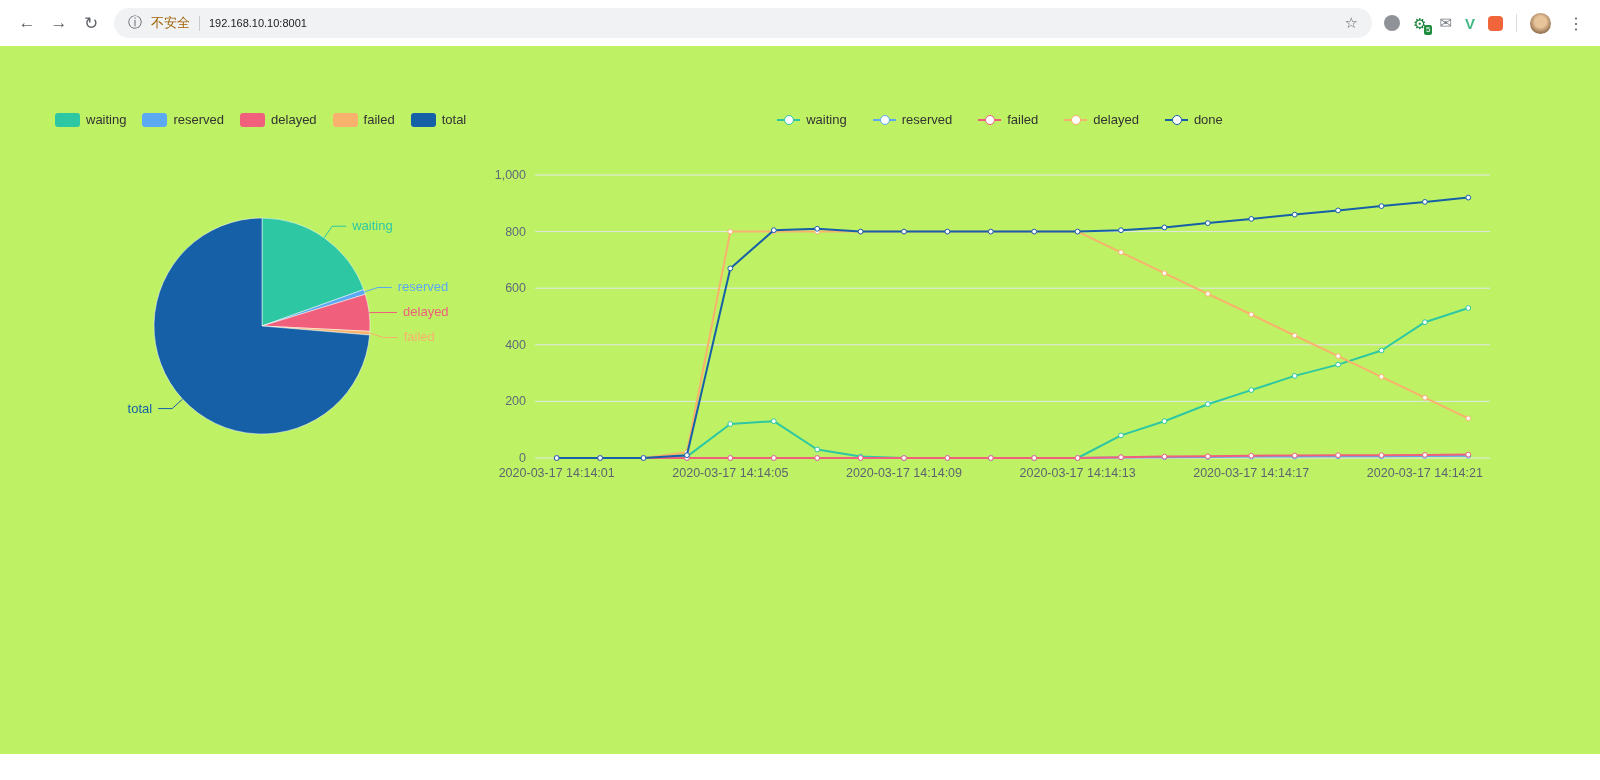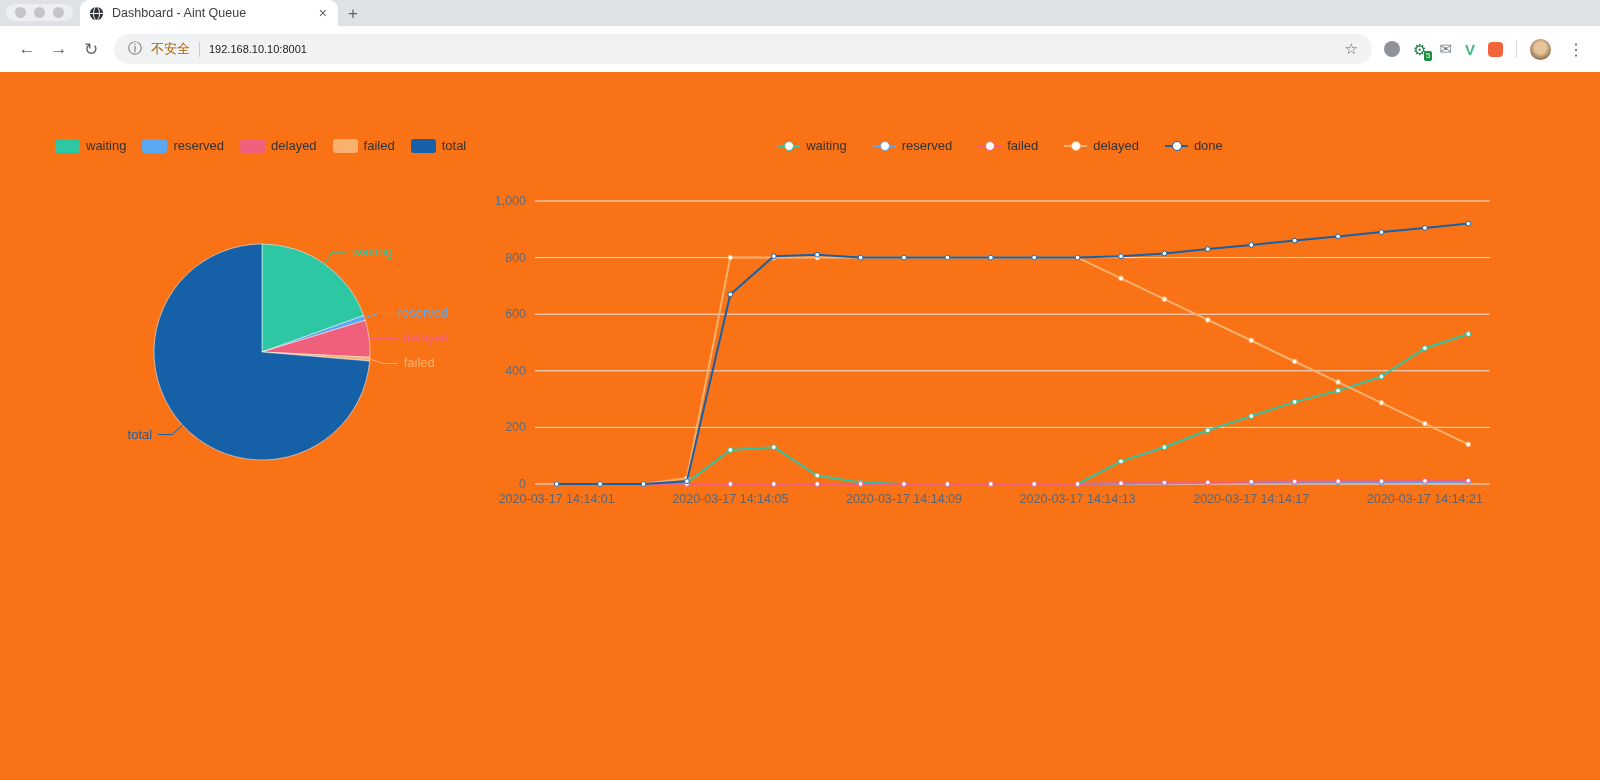--- a/index.html
+++ b/index.html
@@ -36,55 +36,38 @@
                font-size:8px; line-height:1; padding:1px 2px; border-radius:2px; }
   .ext-mail { font-size:15px; color:#7a7f85; }
   .ext-vue { color:#41b883; font-weight:bold; font-size:15px; }
   .ext-orange { width:15px; height:15px; border-radius:4px; background:#f0653a; display:inline-block; }
   .avatar { width:21px; height:21px; border-radius:50%;
             background:radial-gradient(circle at 50% 42%, #e8c49a 35%, #8d6b4a 75%); }
   .vsep { width:1px; height:18px; background:#dadce0; }
   .kebab { font-size:16px; color:#5f6368; padding:0 4px; cursor:pointer; }
 
   
-  .page { position:relative; height:708px; background:#f97316; }
+  .page { position:relative; height:708px; background:#bef264; }
   .legend-item { display:flex; align-items:center; gap:6px; font-size:13px; color:#333; cursor:pointer; }
   .swatch { width:25px; height:14px; border-radius:3px; display:inline-block; }
   .lmk { display:inline-block; width:23px; height:10px; position:relative; }
   .lmk::before { content:''; position:absolute; left:0; right:0; top:4px; border-top:2px solid currentColor; }
   .lmk::after  { content:''; position:absolute; left:7px; top:0; width:8px; height:8px;
                  border:1px solid currentColor; border-radius:50%; background:#fff; }
   .pie-legend  { position:absolute; left:55px;  top:66px; display:flex; gap:16px; }
   .line-legend { position:absolute; left:490px; top:66px; width:1020px; display:flex;
                  justify-content:center; gap:26px; }
   #pie-svg  { position:absolute; left:40px;  top:113px; }
   #line-svg { position:absolute; left:490px; top:113px; }
   svg text { font-family:"Liberation Sans", sans-serif; }
 </style>
 </head>
 <body>
 
 <div>
-  <div class="tabstrip">
-    <div class="traffic">
-      <span class="light"></span>
-      <span class="light"></span>
-      <span class="light"></span>
-    </div>
-    <div class="tab">
-      <svg class="favicon-globe" viewBox="0 0 16 16">
-        <circle cx="8" cy="8" r="7" fill="#2f3337"></circle>
-        <ellipse cx="8" cy="8" rx="3.2" ry="7" fill="none" stroke="#fff" stroke-width="1"></ellipse>
-        <line x1="1" y1="8" x2="15" y2="8" stroke="#fff" stroke-width="1"></line>
-      </svg>
-      <span class="tab-title">Dashboard - Aint Queue</span>
-      <span class="tab-close">×</span>
-    </div>
-    <div class="newtab">+</div>
-  </div>
 
   <div class="toolbar">
     <span class="nav-btn">←</span>
     <span class="nav-btn">→</span>
     <span class="nav-btn">↻</span>
     <div class="omnibox">
       <span class="info-i">ⓘ</span>
       <span class="sec-label">不安全</span>
       <span class="om-div"></span>
       <span class="url-text">192.168.10.10:8001</span>

